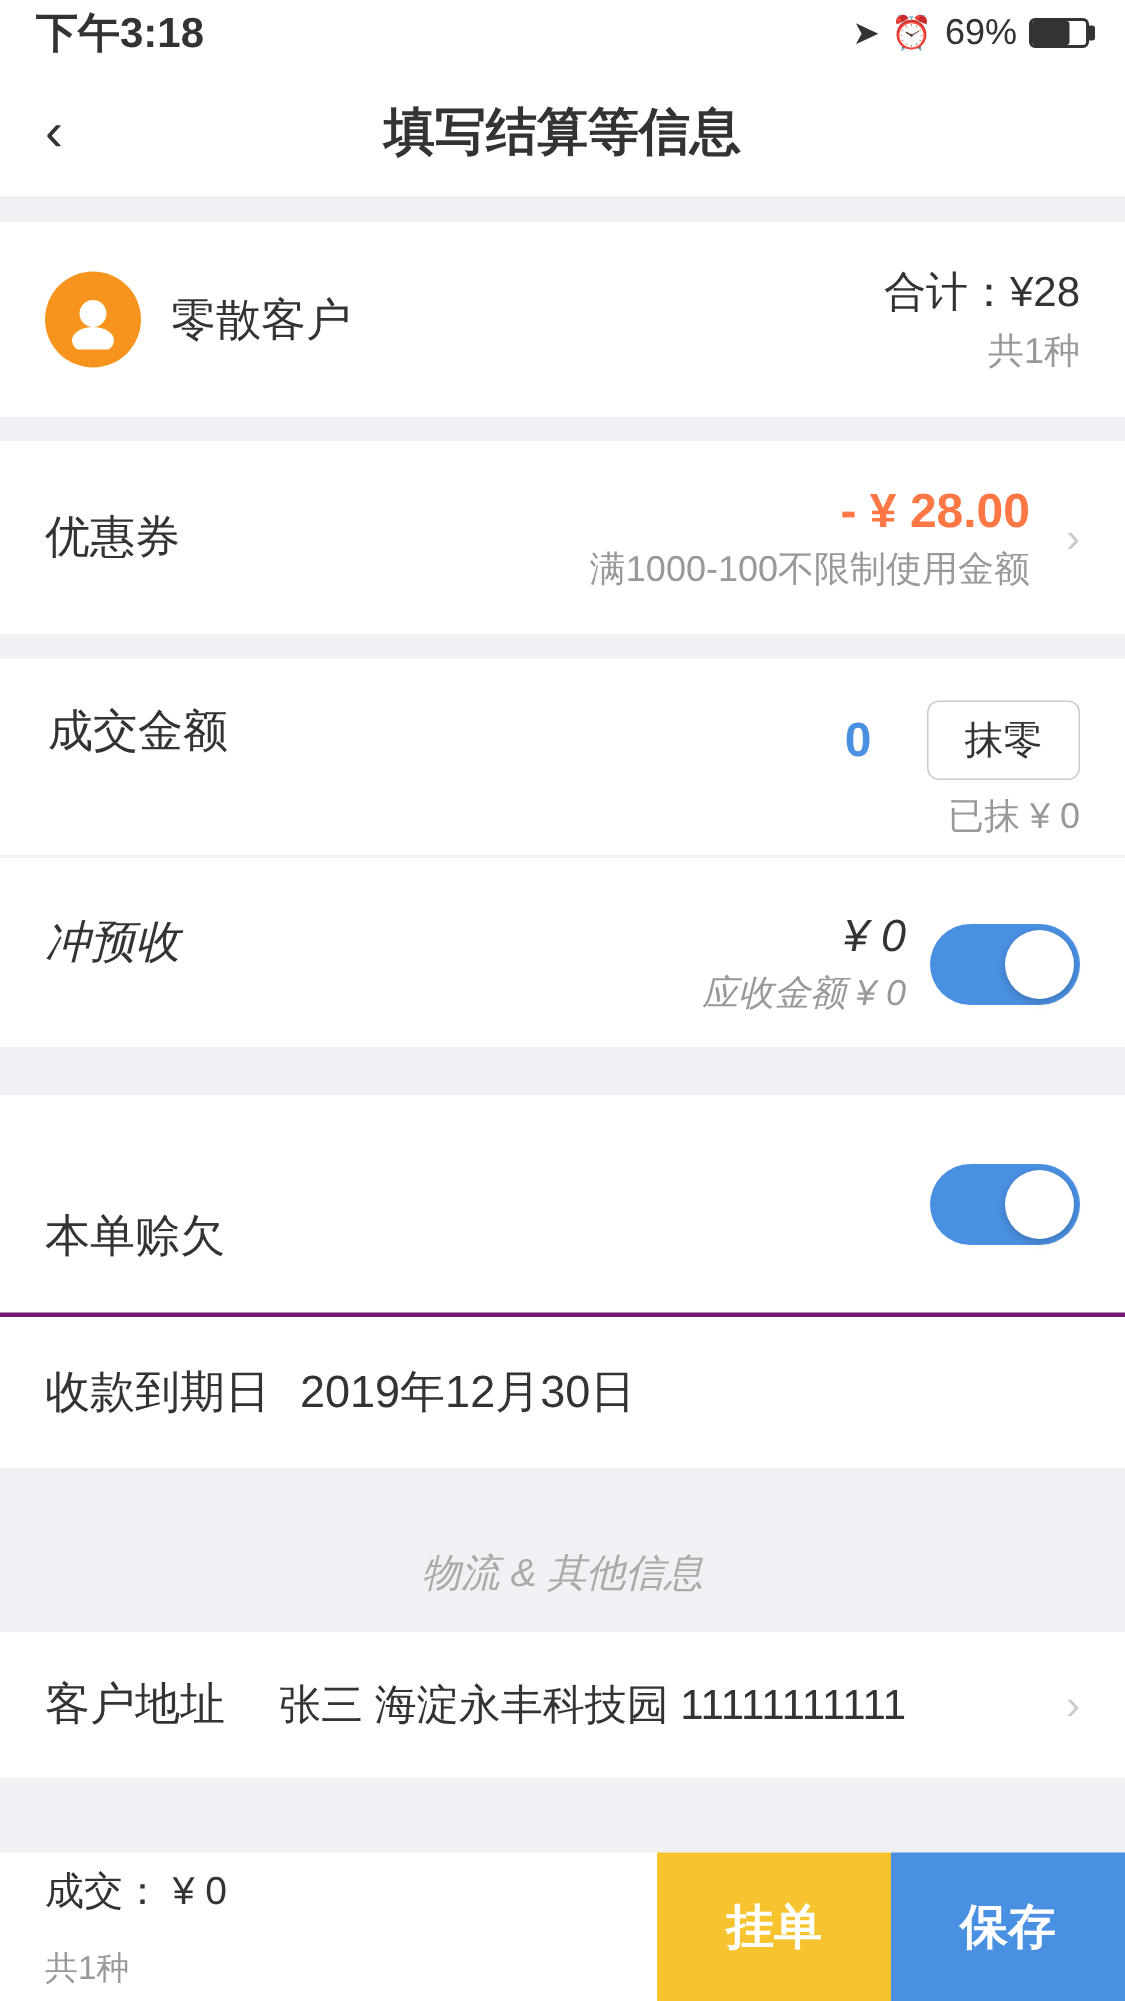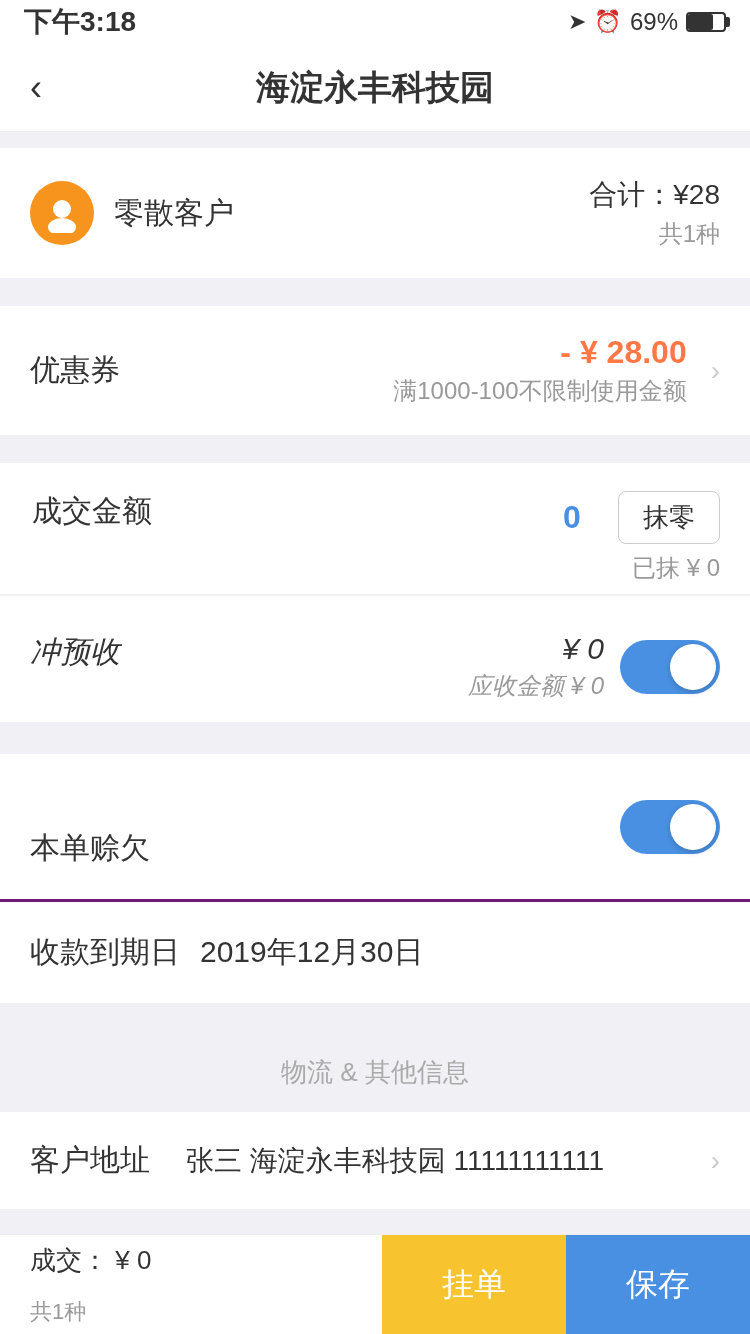--- a/index.html
+++ b/index.html
@@ -104,21 +104,20 @@
 
     
     .section-divider {
       height: 16px;
       background: #f0f0f5;
     }
 
     
     .card-section {
       background: #fff;
-      margin-top: 12px;
     }
     .card-row {
       display: flex;
       justify-content: space-between;
       align-items: center;
       padding: 28px 30px;
       border-bottom: 1px solid #f0f0f0;
       min-height: 80px;
     }
     .card-row:last-child {
@@ -246,20 +245,21 @@
       font-size: 30px;
       color: #333;
     }
 
     
     .logistics-section {
       background: #f0f0f5;
       padding: 20px 30px;
       text-align: center;
       margin-top: 16px;
+      font-style: italic;
     }
     .logistics-label {
       font-size: 26px;
       color: #aaa;
     }
 
     
     .address-section {
       background: #fff;
       padding: 28px 30px;
@@ -306,26 +306,26 @@
     .bottom-deal-label {
       font-size: 26px;
       color: #333;
     }
     .bottom-deal-count {
       font-size: 22px;
       color: #999;
       margin-top: 4px;
     }
     .bottom-btn {
-      width: 184px;
+      width: 156px;
       display: flex;
       align-items: center;
       justify-content: center;
       font-size: 32px;
-      font-weight: 400;
+      font-weight: 700;
       color: #fff;
       cursor: pointer;
       border: none;
       outline: none;
     }
     .btn-hold { background: #f7c430; }
     .btn-save { background: #4a90e2; }
 
     
     .amount-row-inner {
@@ -350,21 +350,21 @@
     <span style="font-size:24px;font-weight:500;">69%</span>
     <span style="display:inline-block;width:40px;height:20px;border:2px solid #333;border-radius:4px;position:relative;">
       <span style="display:block;width:70%;height:100%;background:#333;border-radius:2px;"></span>
       <span style="position:absolute;right:-6px;top:50%;transform:translateY(-50%);width:4px;height:10px;background:#333;border-radius:0 2px 2px 0;"></span>
     </span>
   </div>
 </div>
 
 <div class="nav-bar">
   <span class="nav-back">‹</span>
-  <span class="nav-title">海淀永丰科技园</span>
+  <span class="nav-title">填写结算等信息</span>
 </div>
 
 <div class="content">
 
   <div class="customer-section">
     <div class="customer-left">
       <div class="customer-avatar">
         <svg viewBox="0 0 40 40" fill="none">
           <circle cx="20" cy="16" r="9" fill="#fff"></circle>
           <ellipse cx="20" cy="34" rx="14" ry="9" fill="#fff"></ellipse>

